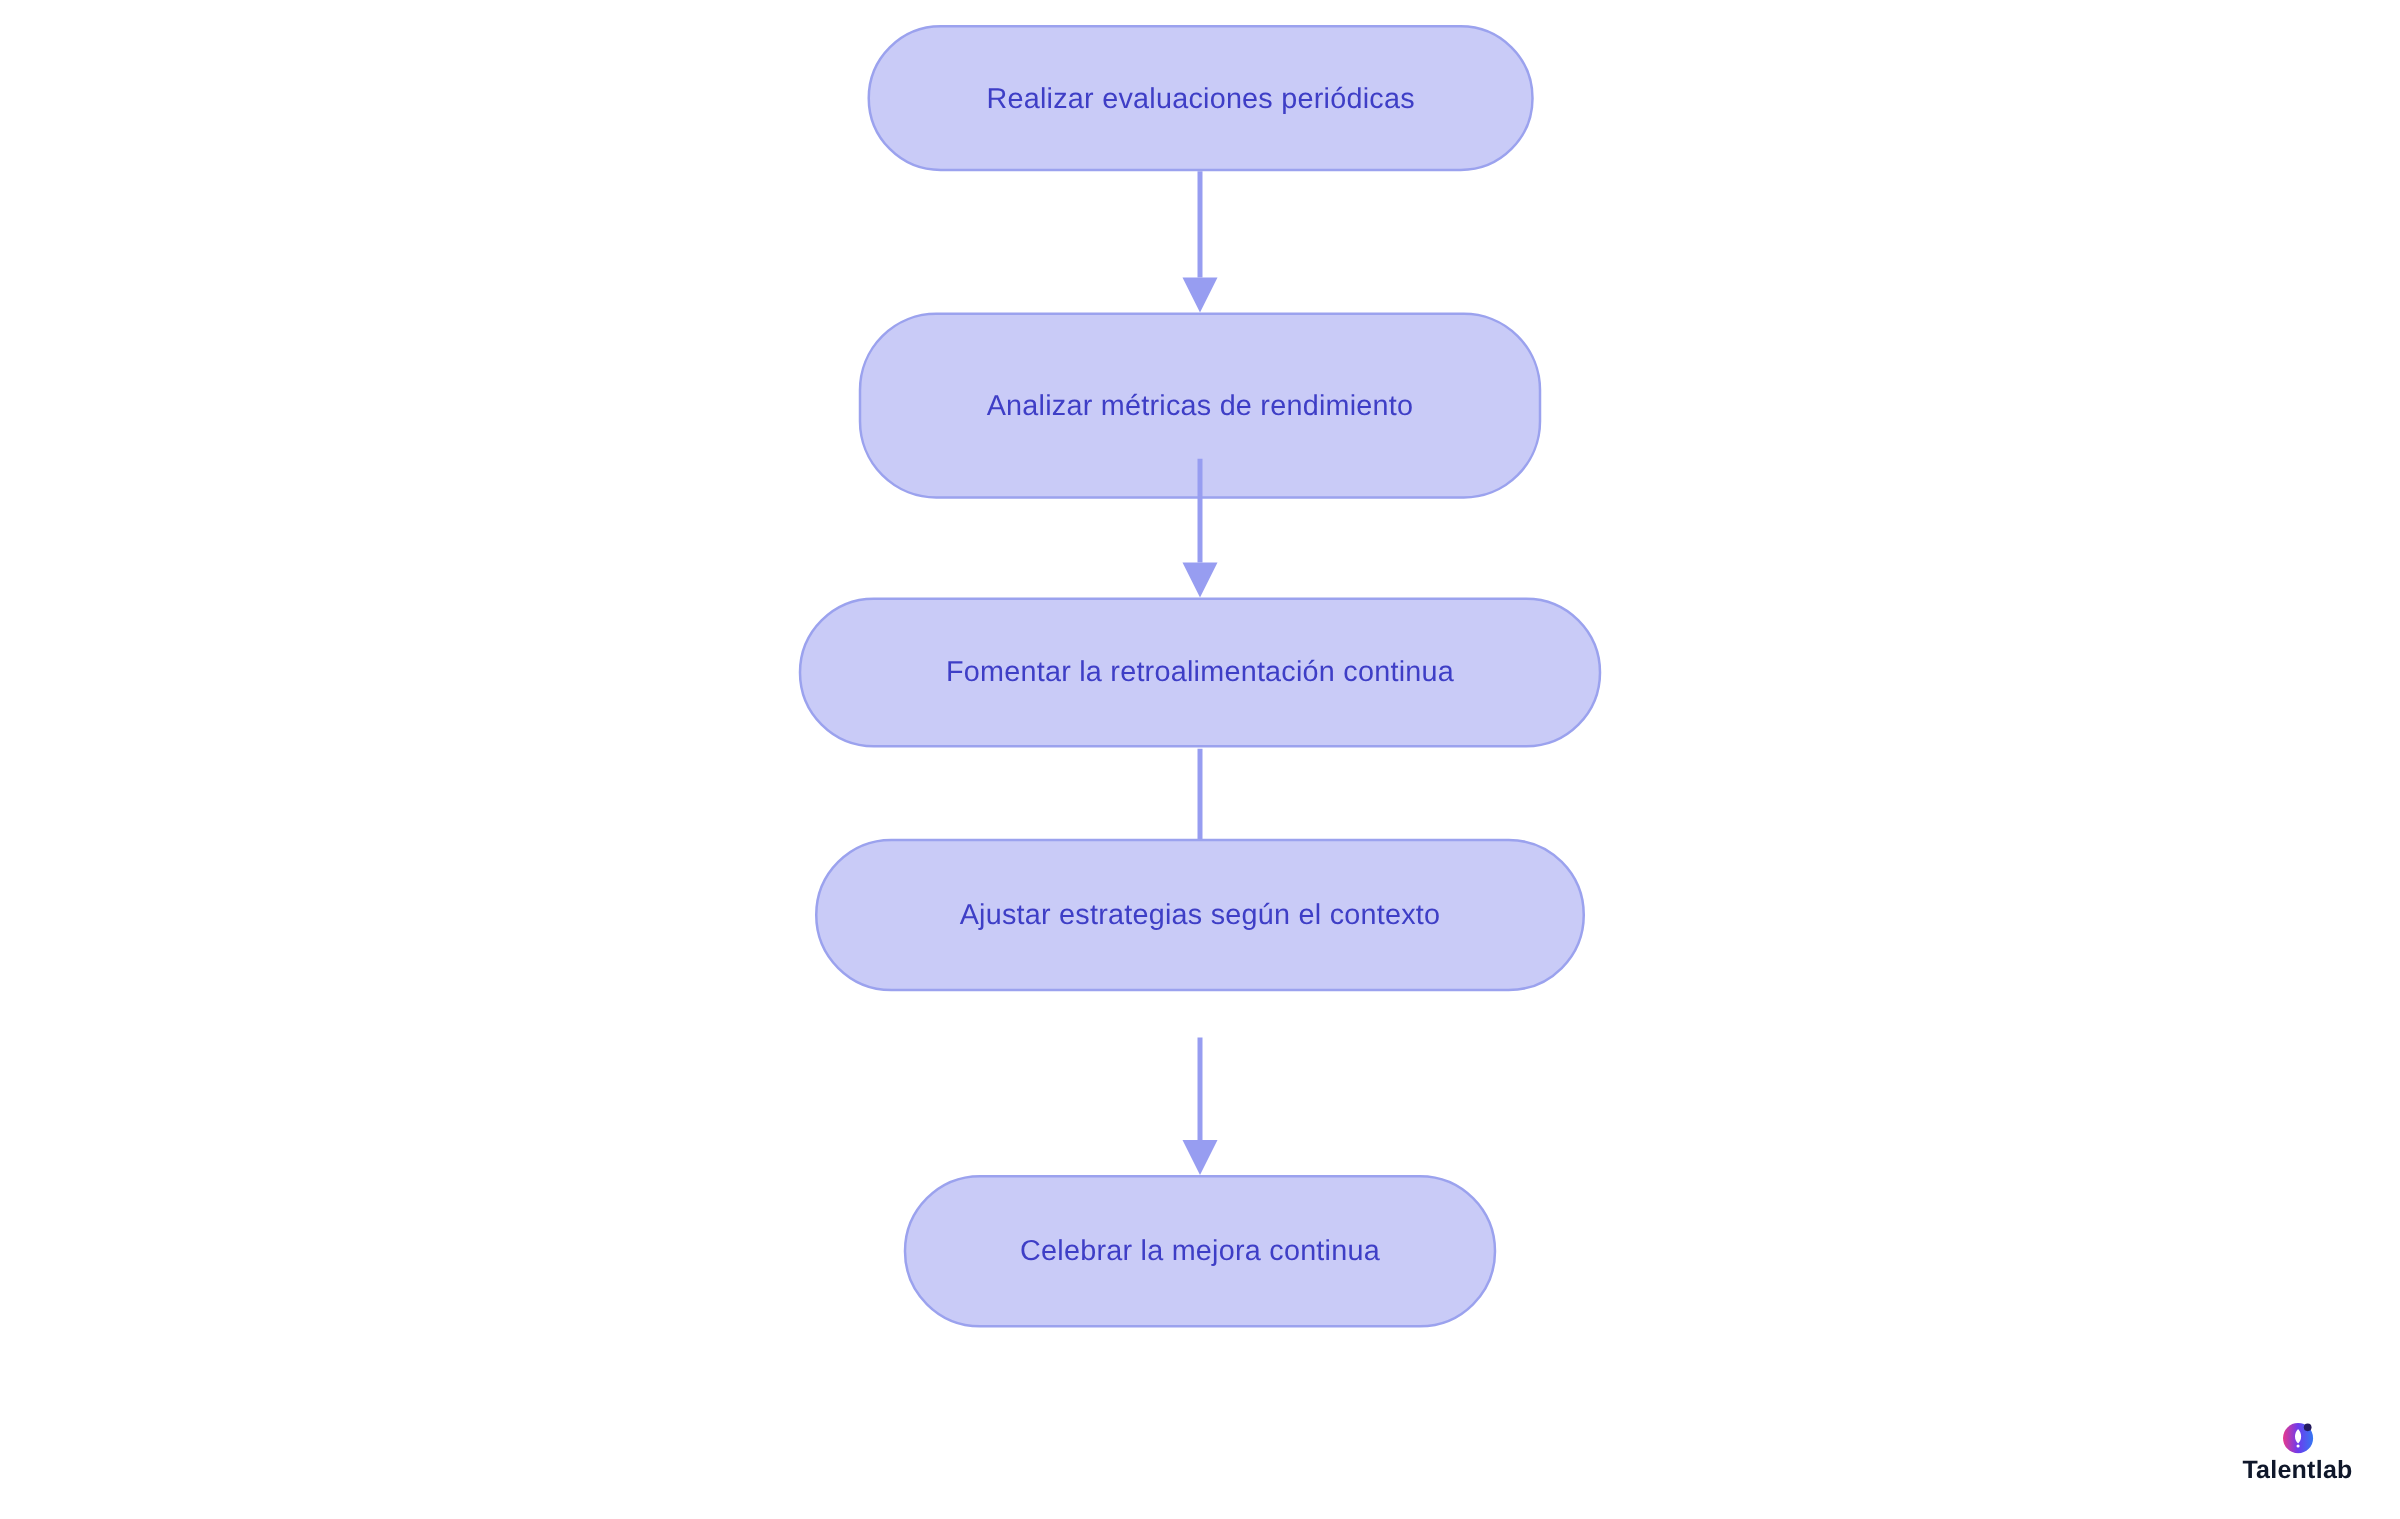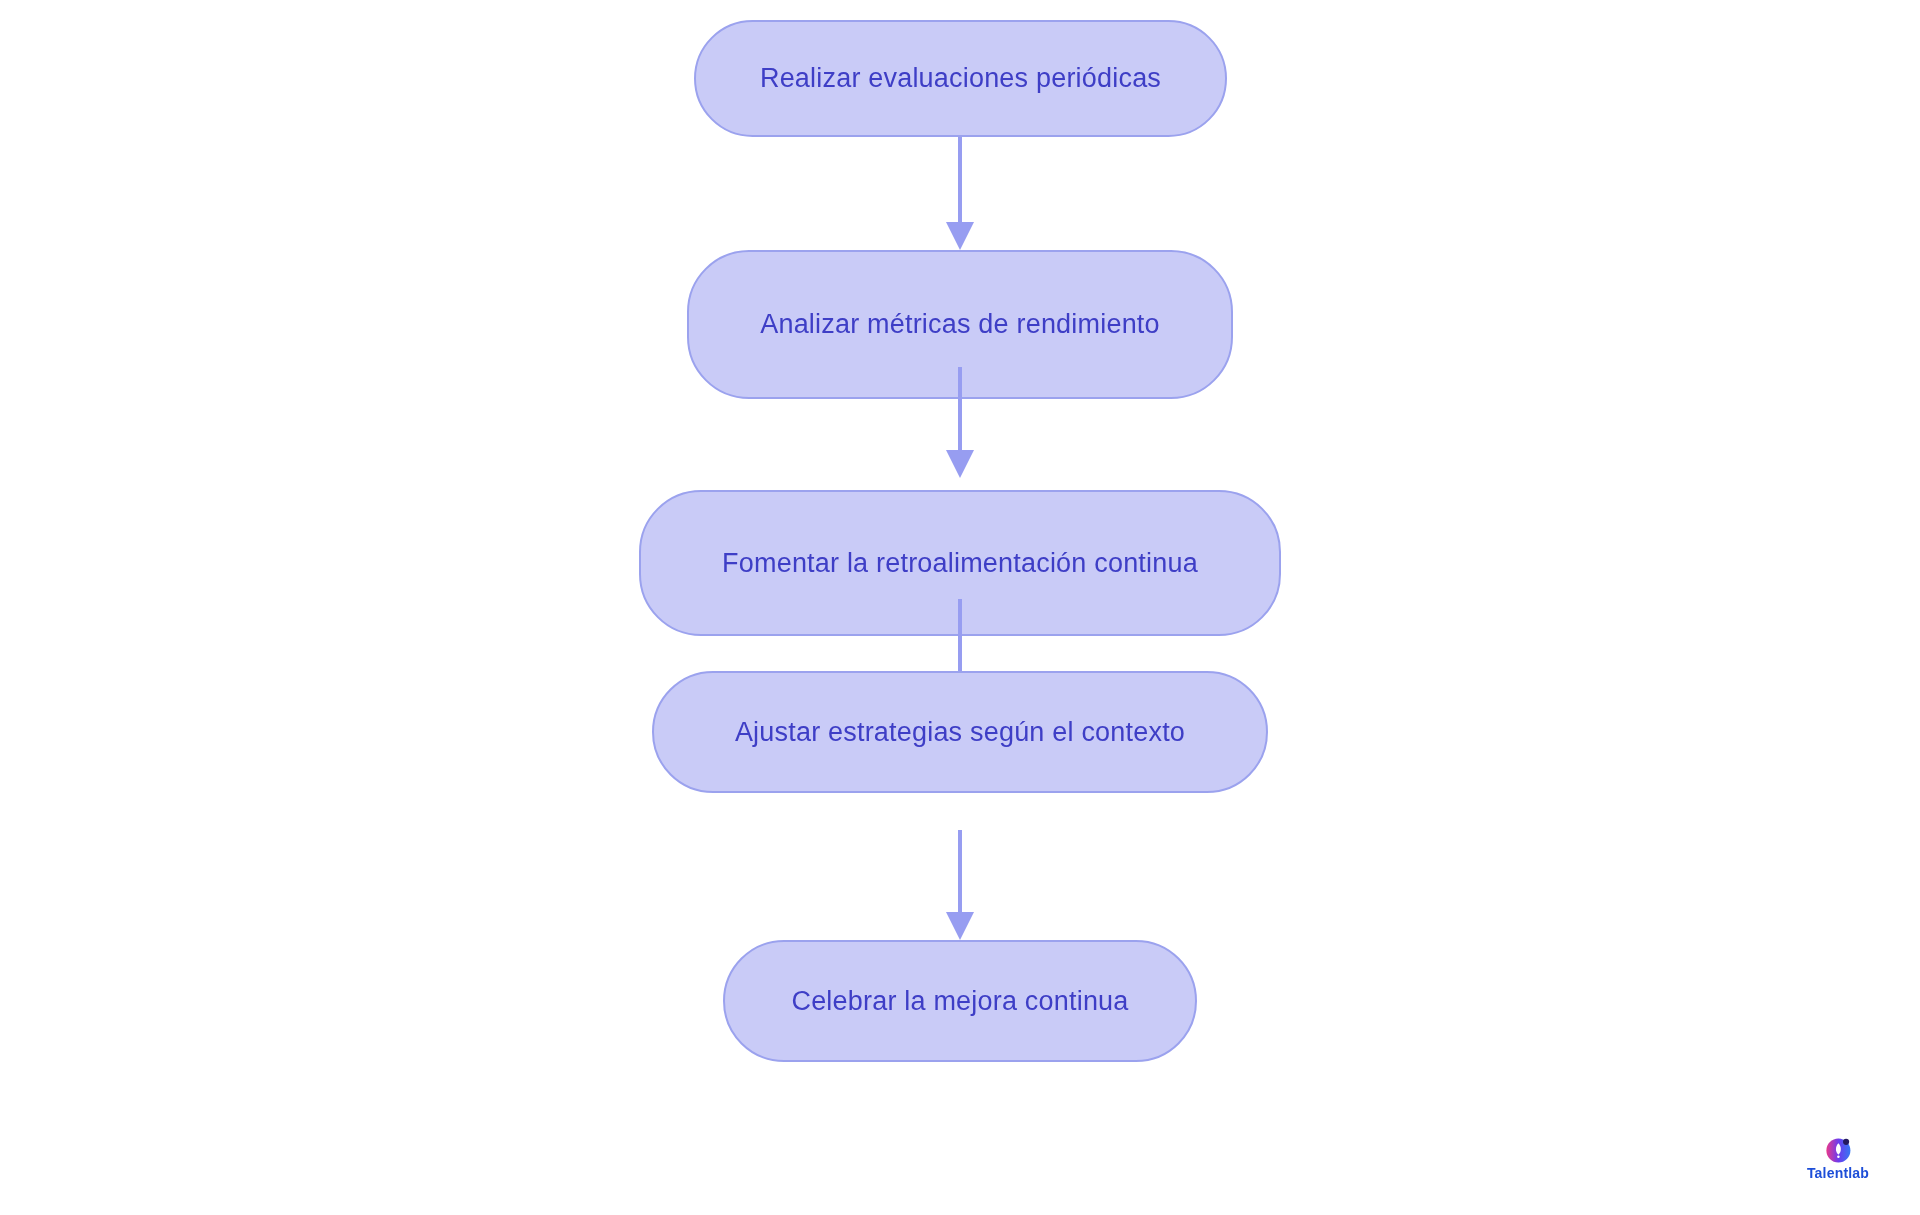--- a/index.html
+++ b/index.html
@@ -21,30 +21,30 @@
     background: #c9cbf7;
     border: 2px solid #9ba2ee;
     border-radius: 62px;
     display: flex;
     align-items: center;
     justify-content: center;
     text-align: center;
   }
   .node .label {
     color: #3e3ec6;
-    font-size: 27px;
+    font-size: 23px;
     font-weight: 400;
     letter-spacing: 0.2px;
     line-height: 1.2;
     padding: 0 30px;
     white-space: nowrap;
   }
   .node-1 { left: 694px; top: 20px;  width: 533px; height: 117px; }
   .node-2 { left: 687px; top: 250px; width: 546px; height: 149px; }
-  .node-3 { left: 639px; top: 490px; width: 642px; height: 146px; }
+  .node-3 { left: 639px; top: 478px; width: 642px; height: 120px; }
   .node-4 { left: 652px; top: 671px; width: 616px; height: 122px; }
   .node-5 { left: 723px; top: 940px; width: 474px; height: 122px; }
 
   .arrow {
     position: absolute;
     left: 960px;
     transform: translateX(-50%);
     display: flex;
     flex-direction: column;
     align-items: center;
@@ -71,23 +71,23 @@
     left: 1838px;
     top: 1138px;
     transform: translateX(-50%);
     display: flex;
     flex-direction: column;
     align-items: center;
   }
   .logo-icon { width: 25px; height: 25px; display: block; }
   .logo-text {
     margin-top: 2px;
-    font-size: 14px;
+    font-size: 20px;
     font-weight: 700;
-    color: #1d4ed8;
+    color: #0f172a;
     letter-spacing: 0.2px;
     white-space: nowrap;
   }
 </style>
 </head>
 <body>
 
 <div class="canvas">
 
   <div class="node node-1">

